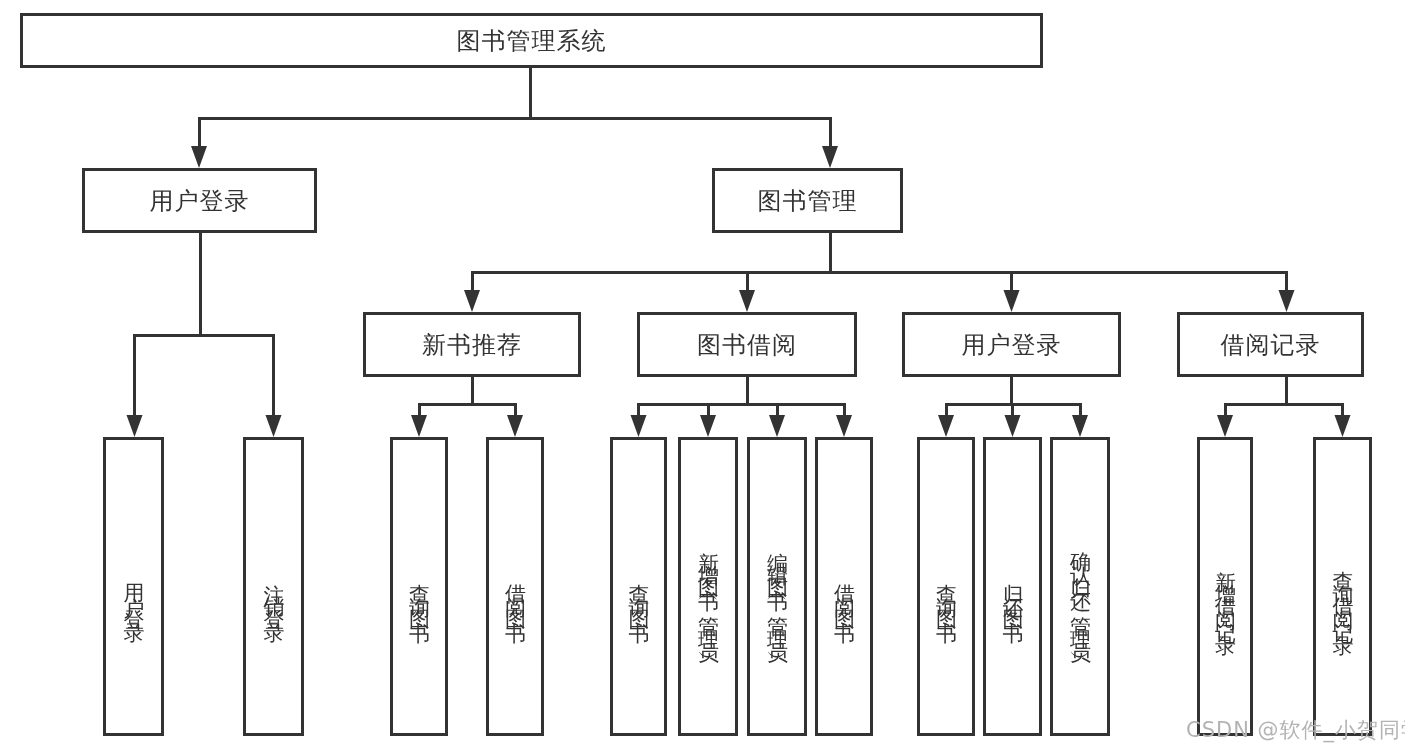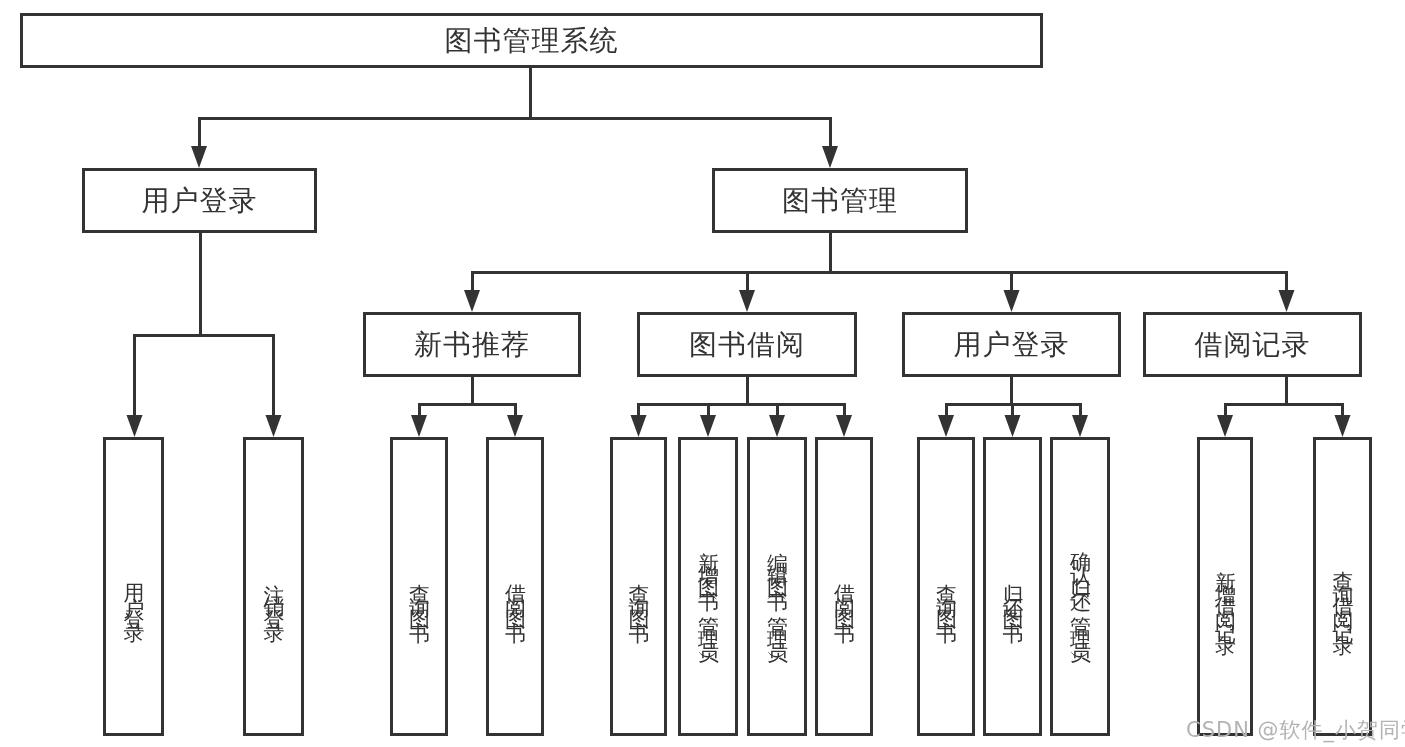--- a/index.html
+++ b/index.html
@@ -30,21 +30,21 @@
   .carrow { fill: #333333; stroke: none; }
   .node {
     position: absolute;
     background: #ffffff;
     border: 3px solid #333333;
     display: flex;
     align-items: center;
     justify-content: center;
     color: #333333;
   }
-  .hbox { font-size: 28px; letter-spacing: 1px; }
+  .hbox { font-size: 24px; letter-spacing: 1px; }
   .root-box  { left: 20px;  top: 13px;  width: 1023px; height: 55px; }
   .l2-box    { top: 168px; height: 65px; }
   .l3-box    { top: 312px; height: 65px; }
   .vbox      { top: 437px; height: 299px; font-size: 21px; }
   .vtext {
     writing-mode: vertical-rl;
     text-orientation: mixed;
     letter-spacing: 13px;
     line-height: 1;
     padding-top: 13px; 
@@ -123,34 +123,34 @@
       M1334.5 415 L1350.5 415 L1342.5 437 Z"></path>
   </svg>
 
   <div class="node hbox root-box">
     <span>图书管理系统</span>
   </div>
 
   <div class="node hbox l2-box" style="left:82px;width:235px">
     <span>用户登录</span>
   </div>
-  <div class="node hbox l2-box" style="left:712px;width:256px">
+  <div class="node hbox l2-box" style="left:712px;width:191px">
     <span>图书管理</span>
   </div>
 
   <div class="node hbox l3-box" style="left:363px;width:218px">
     <span>新书推荐</span>
   </div>
   <div class="node hbox l3-box" style="left:637px;width:220px">
     <span>图书借阅</span>
   </div>
   <div class="node hbox l3-box" style="left:902px;width:219px">
     <span>用户登录</span>
   </div>
-  <div class="node hbox l3-box" style="left:1143px;width:219px">
+  <div class="node hbox l3-box" style="left:1177px;width:187px">
     <span>借阅记录</span>
   </div>
 
   <div class="node vbox" style="left:103px;width:61px">
     <span class="vtext">用户登录</span>
   </div>
   <div class="node vbox" style="left:243px;width:61px">
     <span class="vtext">注销登录</span>
   </div>
 

